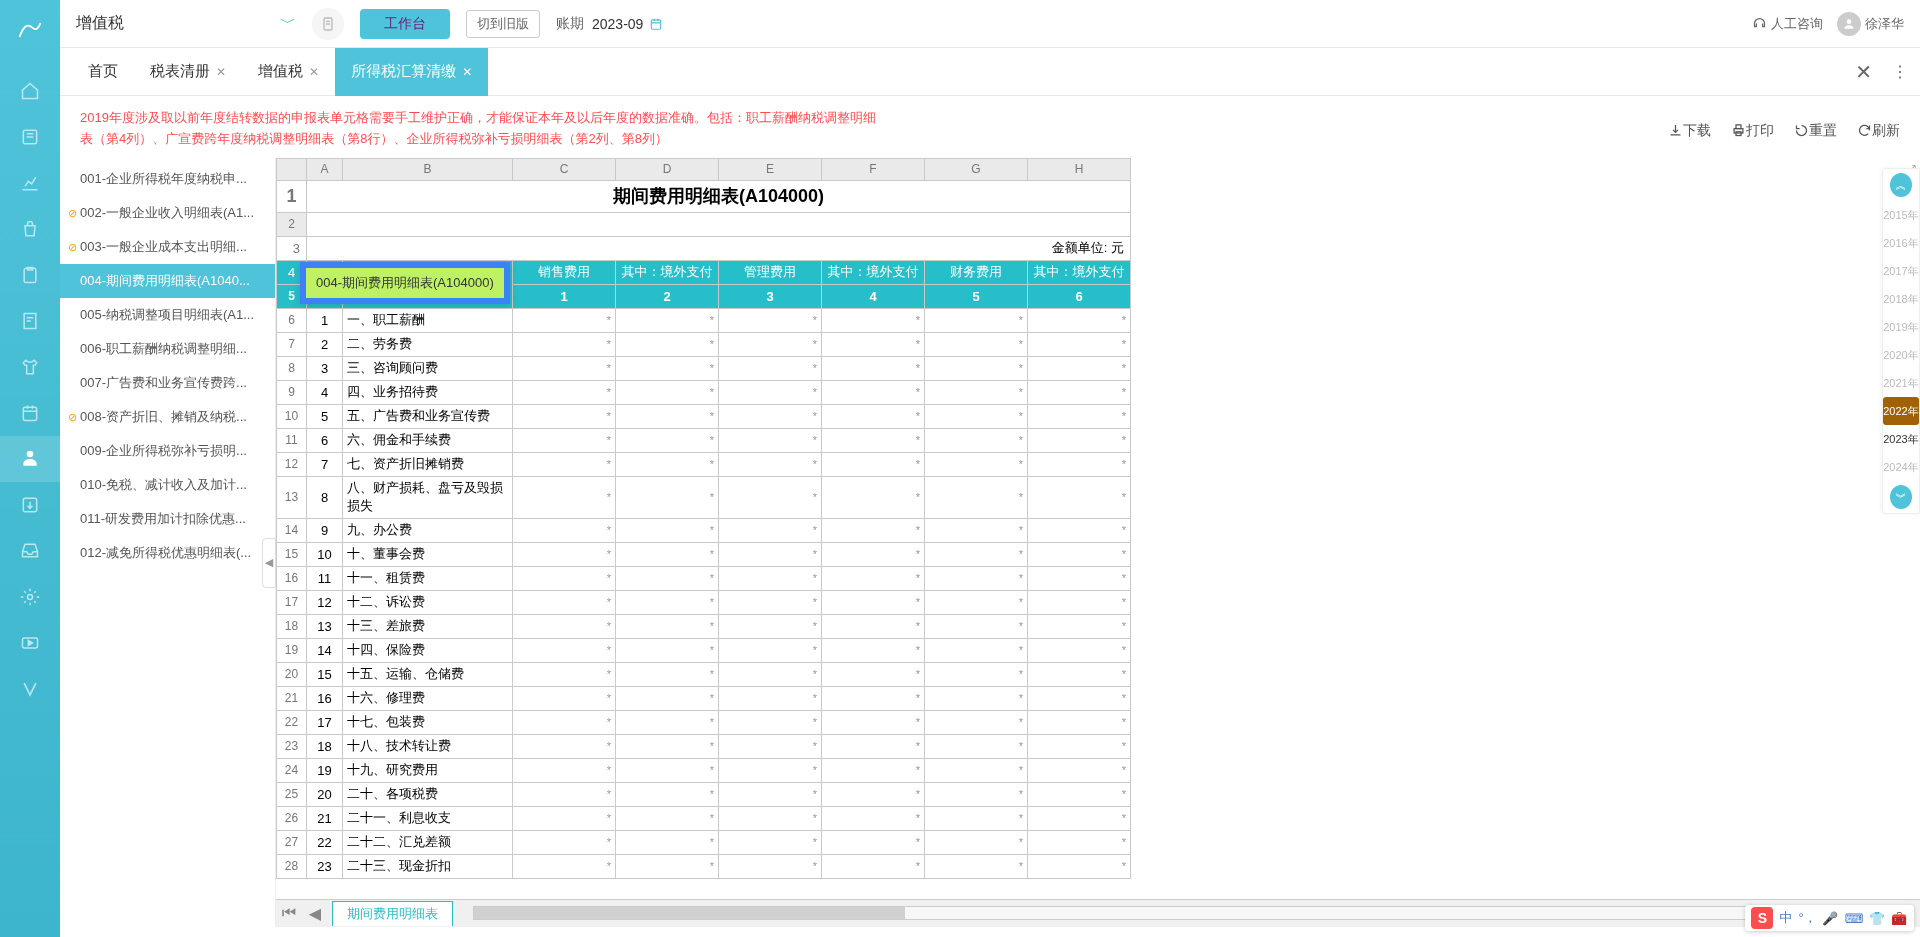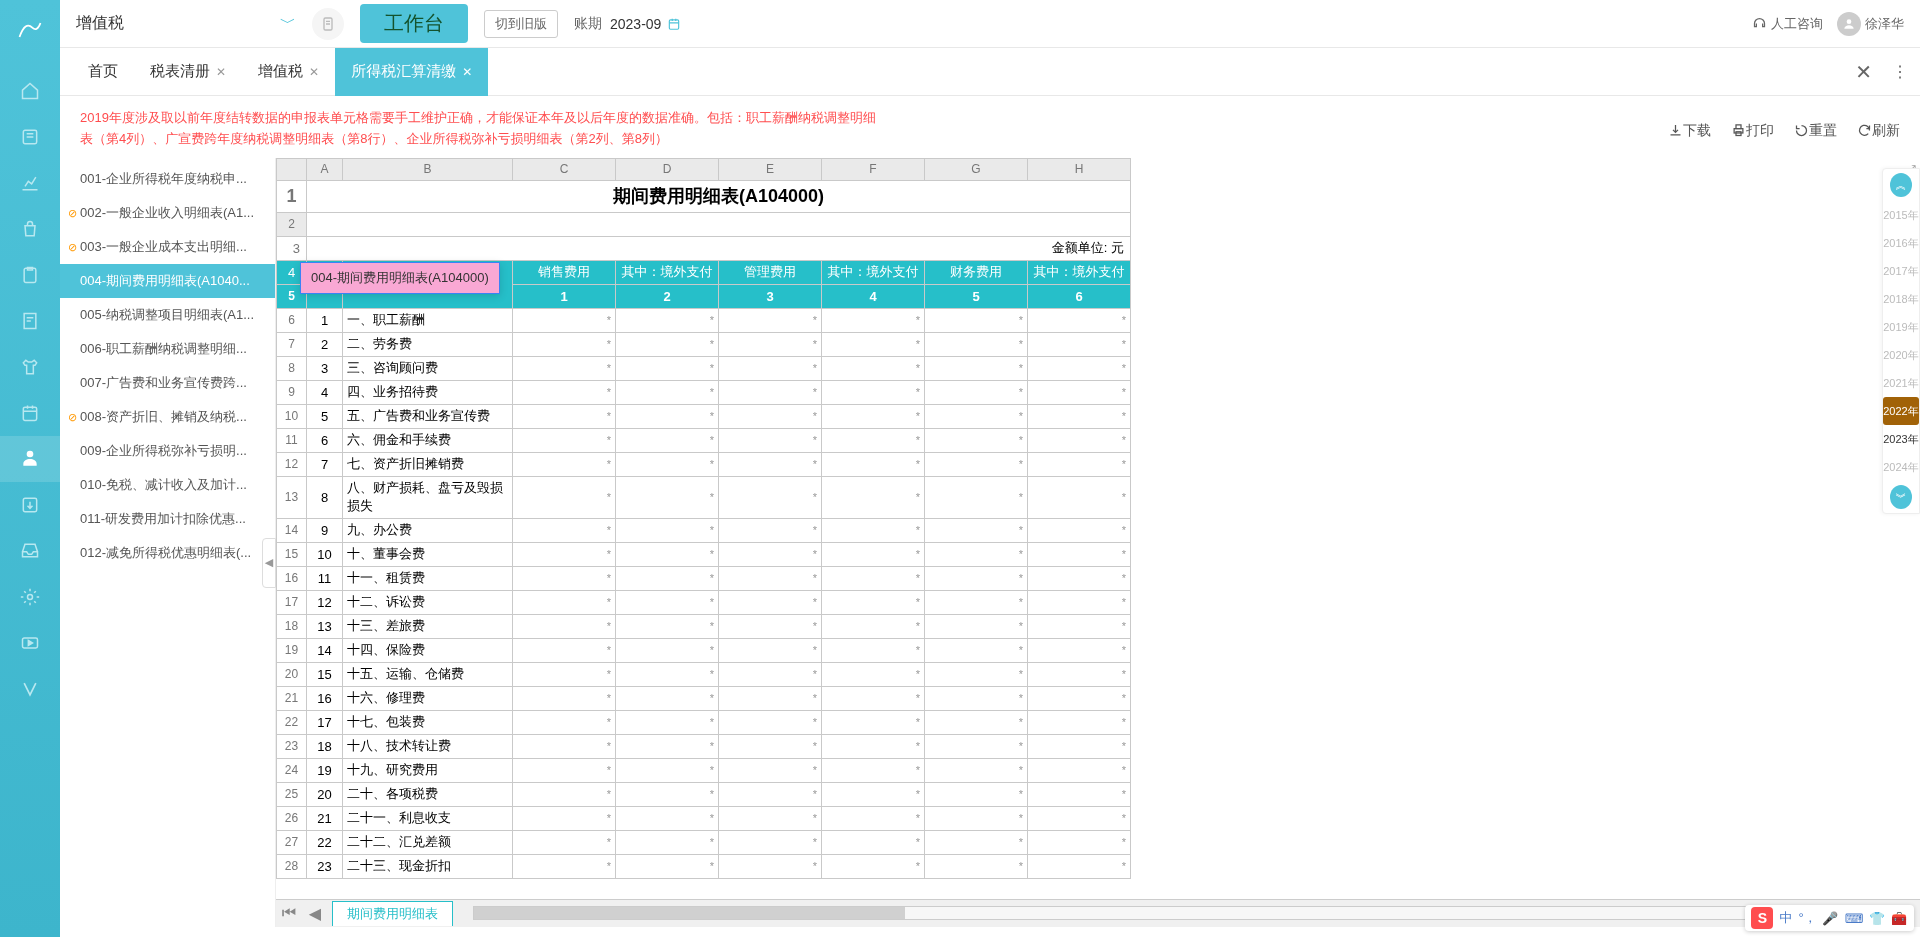--- a/index.html
+++ b/index.html
@@ -11,21 +11,21 @@
 .logo svg { width: 28px; height: 28px; }
 .nav-icon { width: 60px; height: 46px; display: flex; align-items: center; justify-content: center; color: #b8e8f0; cursor: pointer; }
 .nav-icon.active { background: rgba(255,255,255,0.15); color: #fff; }
 .nav-icon svg { width: 20px; height: 20px; }
 
 
 .top-bar { position: absolute; left: 60px; top: 0; right: 0; height: 48px; background: #fff; border-bottom: 1px solid #e8e8e8; display: flex; align-items: center; padding: 0 16px; }
 .company-select { color: #333; font-size: 16px; margin-right: 8px; display: flex; align-items: center; min-width: 220px; }
 .company-select .chevron { margin-left: auto; color: #4fc3d9; }
 .icon-btn-round { width: 32px; height: 32px; border-radius: 50%; background: #f5f5f5; display: flex; align-items: center; justify-content: center; margin: 0 8px; color: #bbb; }
-.workbench-btn { background: #4fc3d9; color: #14532d; padding: 6px 24px; border-radius: 4px; font-size: 20px; margin: 0 8px; cursor: pointer; }
+.workbench-btn { background: #4fc3d9; color: #701a75; padding: 6px 24px; border-radius: 4px; font-size: 14px; margin: 0 8px; cursor: pointer; }
 .old-version-btn { border: 1px solid #ccc; padding: 4px 10px; border-radius: 3px; font-size: 13px; color: #666; margin: 0 8px; cursor: pointer; }
 .period-label { color: #666; font-size: 14px; margin-left: 8px; }
 .period-value { color: #333; font-size: 14px; margin-left: 8px; display: flex; align-items: center; }
 .period-value svg { margin-left: 6px; color: #4fc3d9; }
 .top-bar-right { margin-left: auto; display: flex; align-items: center; gap: 14px; color: #666; font-size: 13px; }
 .top-bar-right .item { display: flex; align-items: center; gap: 4px; cursor: pointer; }
 .avatar { width: 24px; height: 24px; border-radius: 50%; background: #ccc; display: flex; align-items: center; justify-content: center; color: #fff; }
 
 
 .tab-bar { position: absolute; left: 60px; top: 48px; right: 0; height: 48px; background: #fff; border-bottom: 1px solid #e8e8e8; display: flex; align-items: center; padding: 0 12px; }
@@ -48,21 +48,21 @@
 
 
 .split { display: flex; height: calc(100% - 72px); }
 .form-list { width: 216px; border-right: 1px solid #eee; padding-top: 4px; position: relative; }
 .form-item { padding: 8px 10px 8px 20px; font-size: 13px; color: #555; cursor: pointer; white-space: nowrap; overflow: hidden; text-overflow: ellipsis; position: relative; }
 .form-item.active { background: #4fc3d9; color: #fff; }
 .form-item .warn-dot { position: absolute; left: 8px; top: 11px; width: 12px; height: 12px; color: #ff9800; font-size: 11px; }
 .form-list-collapse { position: absolute; right: -1px; top: 380px; width: 14px; height: 50px; background: #fff; border: 1px solid #ddd; border-radius: 4px 0 0 4px; display: flex; align-items: center; justify-content: center; color: #999; font-size: 11px; cursor: pointer; }
 
 
-.tooltip { position: absolute; left: 300px; top: 262px; background: #f9a8d4; border: 1px solid #3b82f6; box-shadow: 0 2px 8px rgba(0,0,0,0.15); padding: 6px 10px; font-size: 13px; color: #333; z-index: 100; white-space: nowrap; }
+.tooltip { position: absolute; left: 300px; top: 262px; background: #bef264; border: 6px solid #3b82f6; box-shadow: 0 2px 8px rgba(0,0,0,0.15); padding: 6px 10px; font-size: 13px; color: #333; z-index: 100; white-space: nowrap; }
 
 
 .sheet-wrap { flex: 1; display: flex; flex-direction: column; overflow: hidden; position: relative; }
 .sheet-scroller { flex: 1; overflow: auto; }
 .sheet { border-collapse: collapse; font-size: 13px; }
 .sheet td, .sheet th { border: 1px solid #c9c9c9; padding: 0; height: 24px; }
 .col-rh { width: 30px; background: #eaeaea; text-align: center; color: #777; font-size: 12px; }
 .col-a  { width: 36px; }
 .col-b  { width: 170px; }
 .col-c  { width: 103px; }

